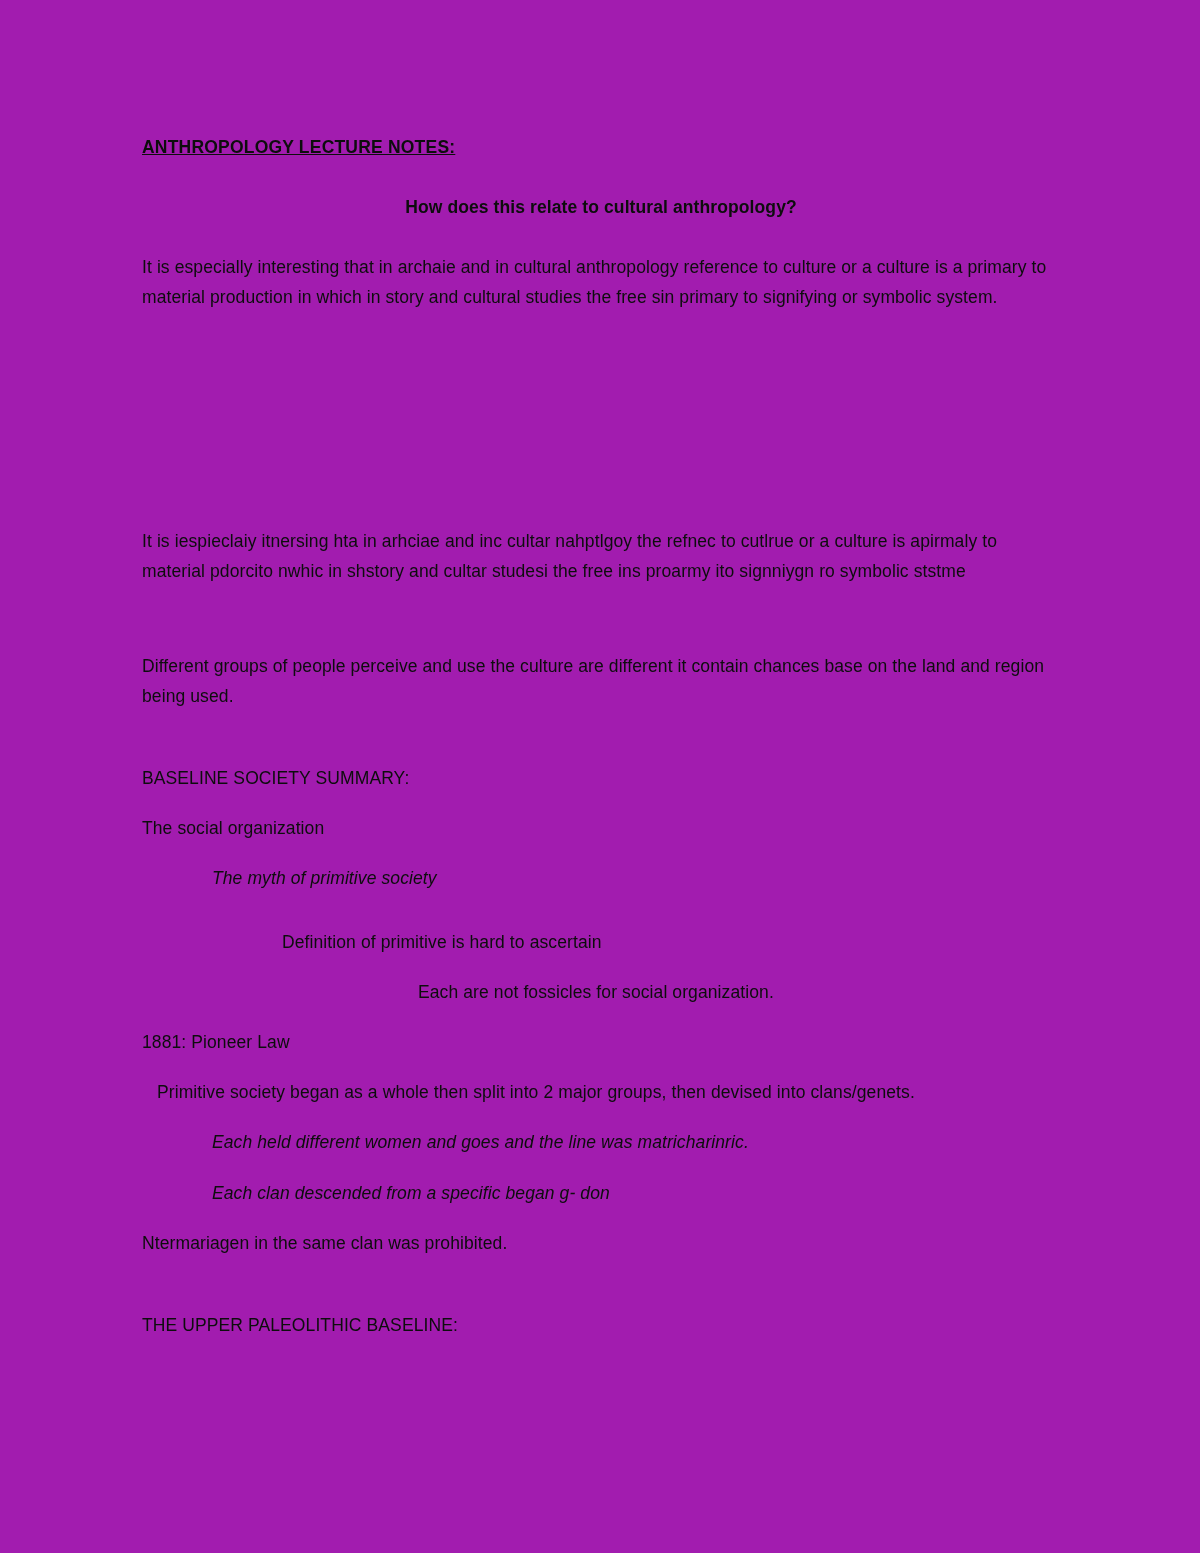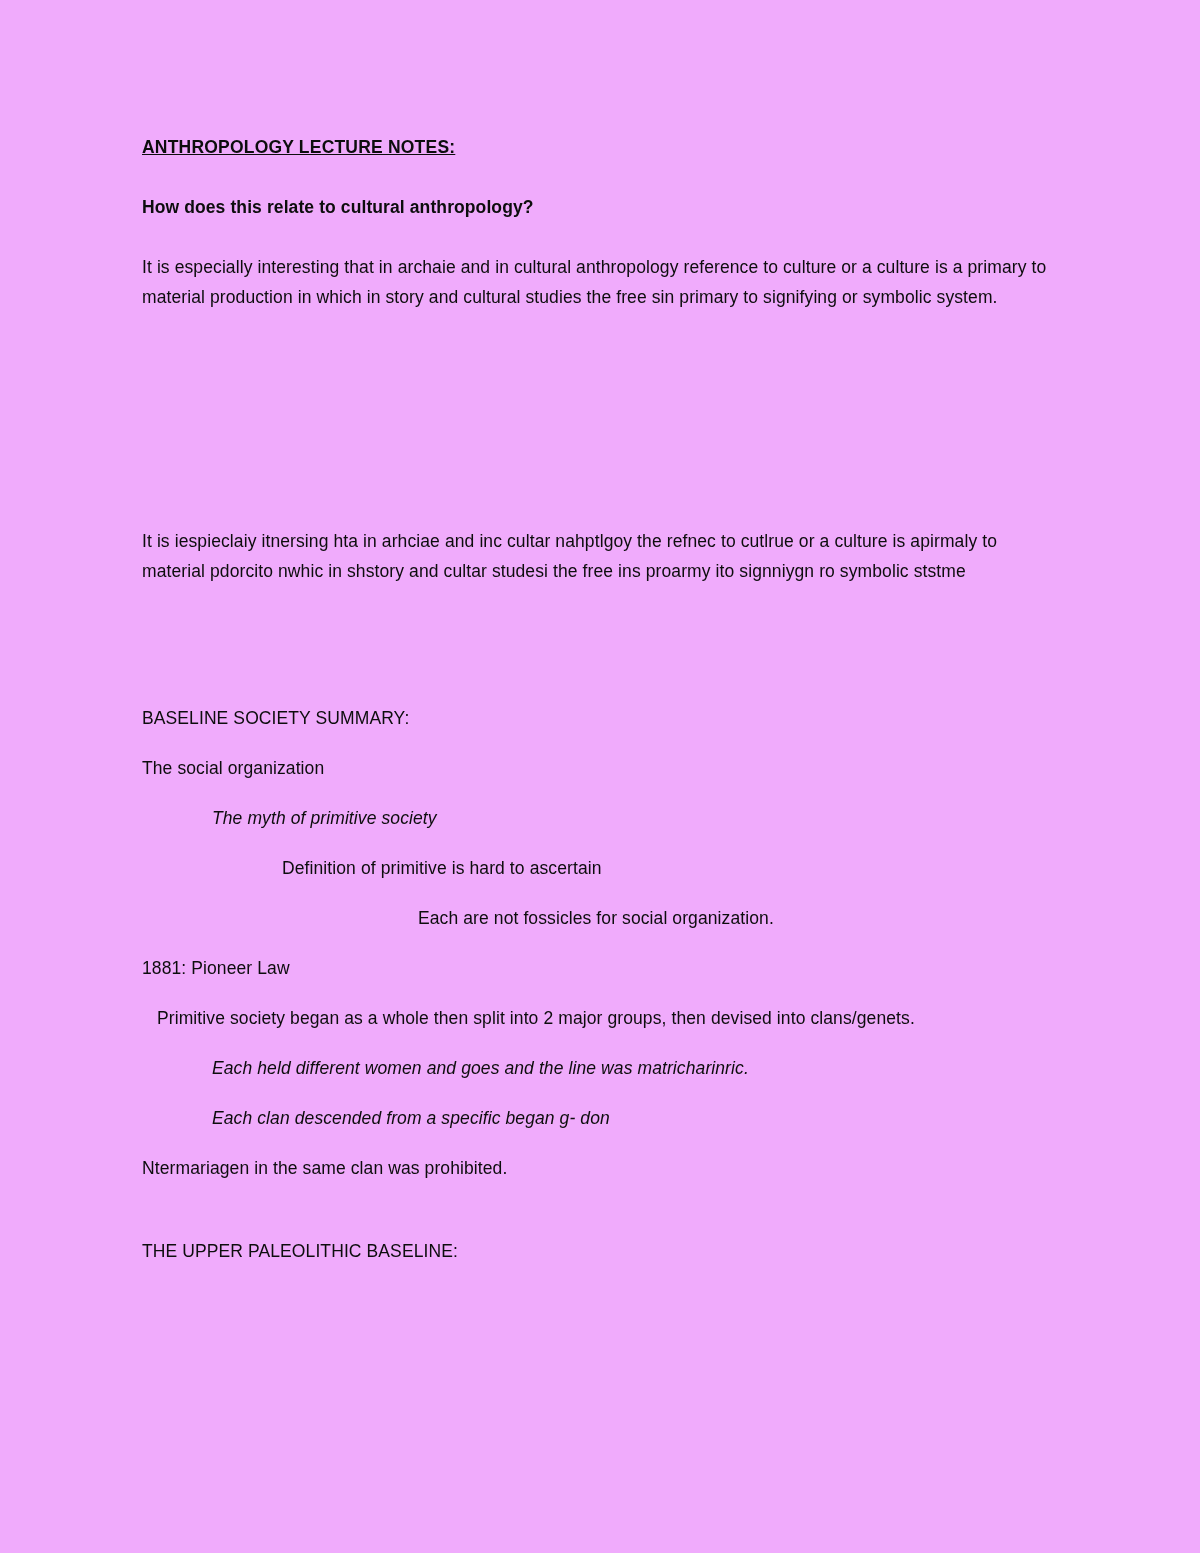--- a/index.html
+++ b/index.html
@@ -11,21 +11,21 @@
     width: 1200px;
     height: 1553px;
     font-family: "Liberation Sans", sans-serif;
     color: #000000;
     -webkit-font-smoothing: antialiased;
   }
   .page {
     position: relative;
     width: 1200px;
     height: 1553px;
-    background: #f0abfc;
+    background: #a21caf;
     box-sizing: border-box;
     padding: 132px 140px 0 142px;
   }
   .doc-body {
     width: 918px;
   }
   p {
     margin: 0;
     font-size: 17.5px;
     line-height: 1.72;
@@ -33,28 +33,29 @@
     letter-spacing: 0.1px;
   }
   .title {
     font-weight: bold;
     text-decoration: underline;
     font-size: 17.5px;
     letter-spacing: 0.2px;
   }
   .bold {
     font-weight: bold;
+    text-align: center;
   }
   .gap-sm { height: 20px; }
   .gap-md { height: 30px; }
   .gap-lg { height: 52px; }
   .gap-xl { height: 214px; }
   .gap-xxl { height: 64px; }
   .indent-1 { padding-left: 70px; font-style: italic; }
-  .indent-2 { padding-left: 140px; }
+  .indent-2 { padding-left: 140px; margin-top: 14px; }
   .indent-3 { padding-left: 276px; }
   .lead-space { padding-left: 6px; margin-left: 9px; }
 </style>
 </head>
 <body>
 
 <div class="page">
   <div class="doc-body">
 
     <p class="title">ANTHROPOLOGY LECTURE NOTES:</p>
@@ -66,20 +67,21 @@
     <div class="gap-md"></div>
 
     <p>It is especially interesting that in archaie and in cultural anthropology reference to culture or a culture is a primary to material production in which in story and cultural studies the free sin primary to signifying or symbolic system.</p>
 
     <div class="gap-xl"></div>
 
     <p>It is iespieclaiy itnersing hta in arhciae and inc cultar nahptlgoy the refnec to cutlrue or a culture is apirmaly to material pdorcito nwhic in shstory and cultar studesi the free ins proarmy ito signniygn ro symbolic ststme</p>
 
     <div class="gap-xxl"></div>
 
+    <p>Different groups of people perceive and use the culture are different it contain chances base on the land and region being used.</p>
 
     <div class="gap-lg"></div>
 
     <p>BASELINE SOCIETY SUMMARY:</p>
 
     <div class="gap-sm"></div>
 
     <p>The social organization</p>
 
     <div class="gap-sm"></div>

